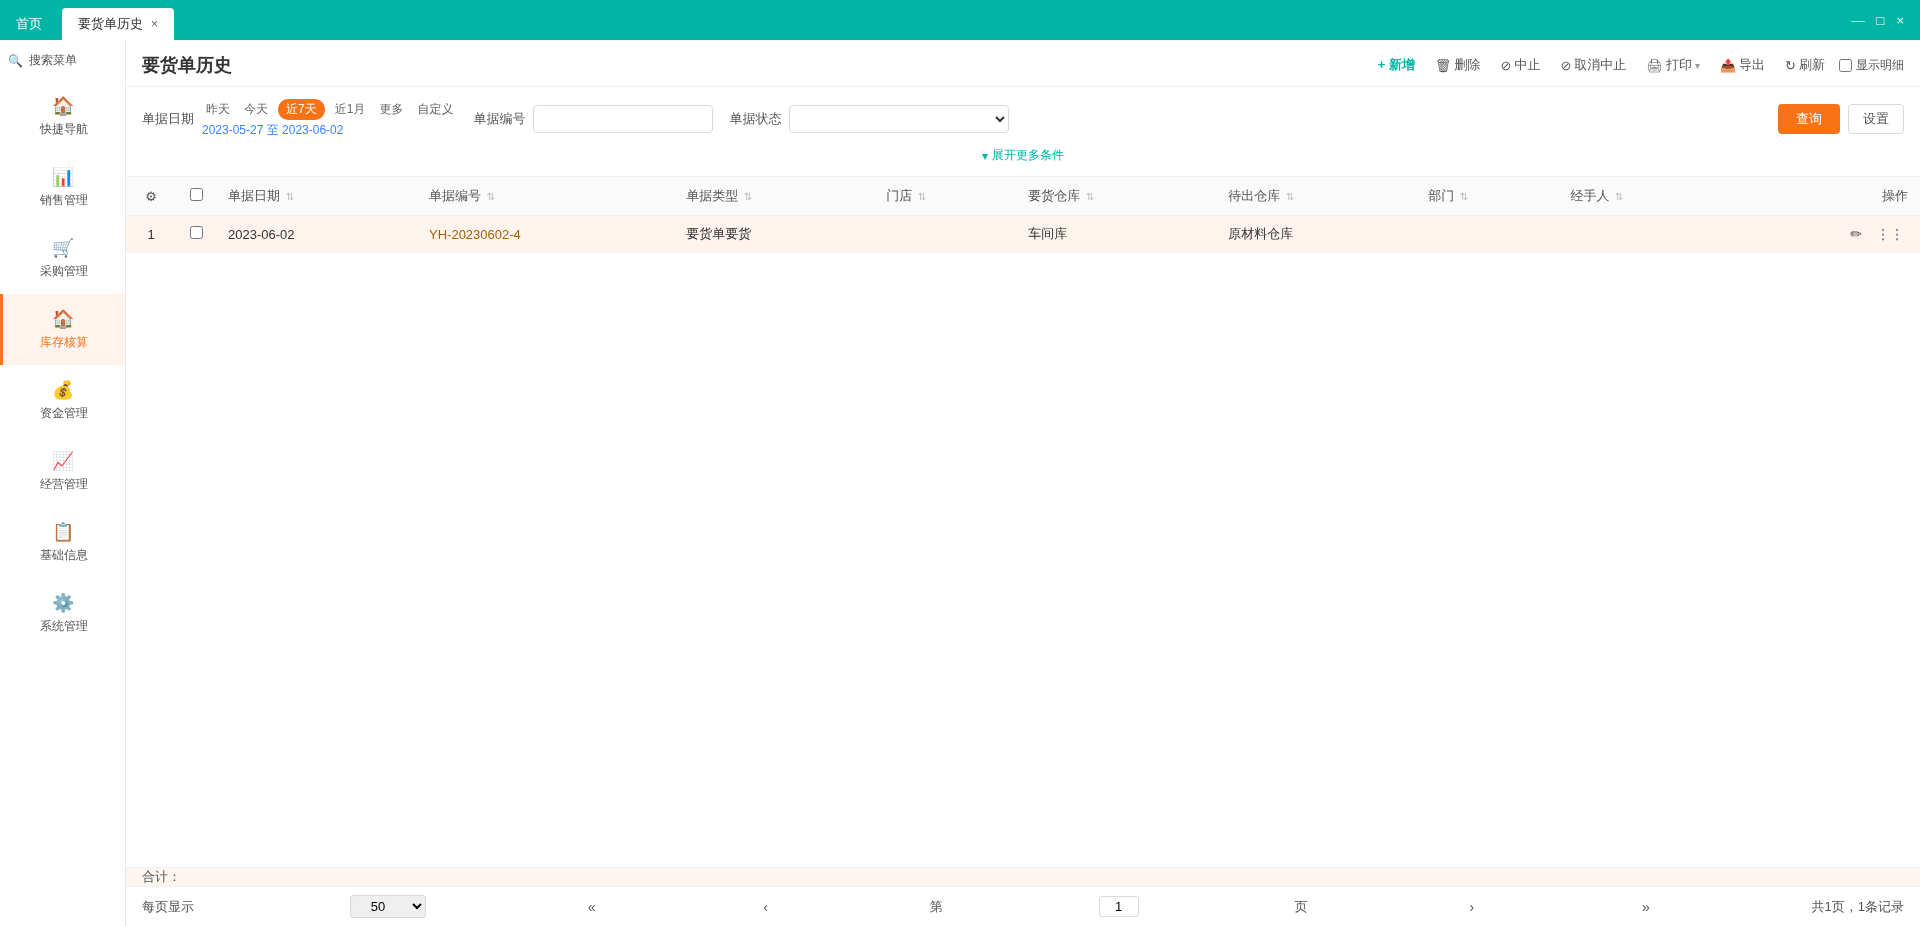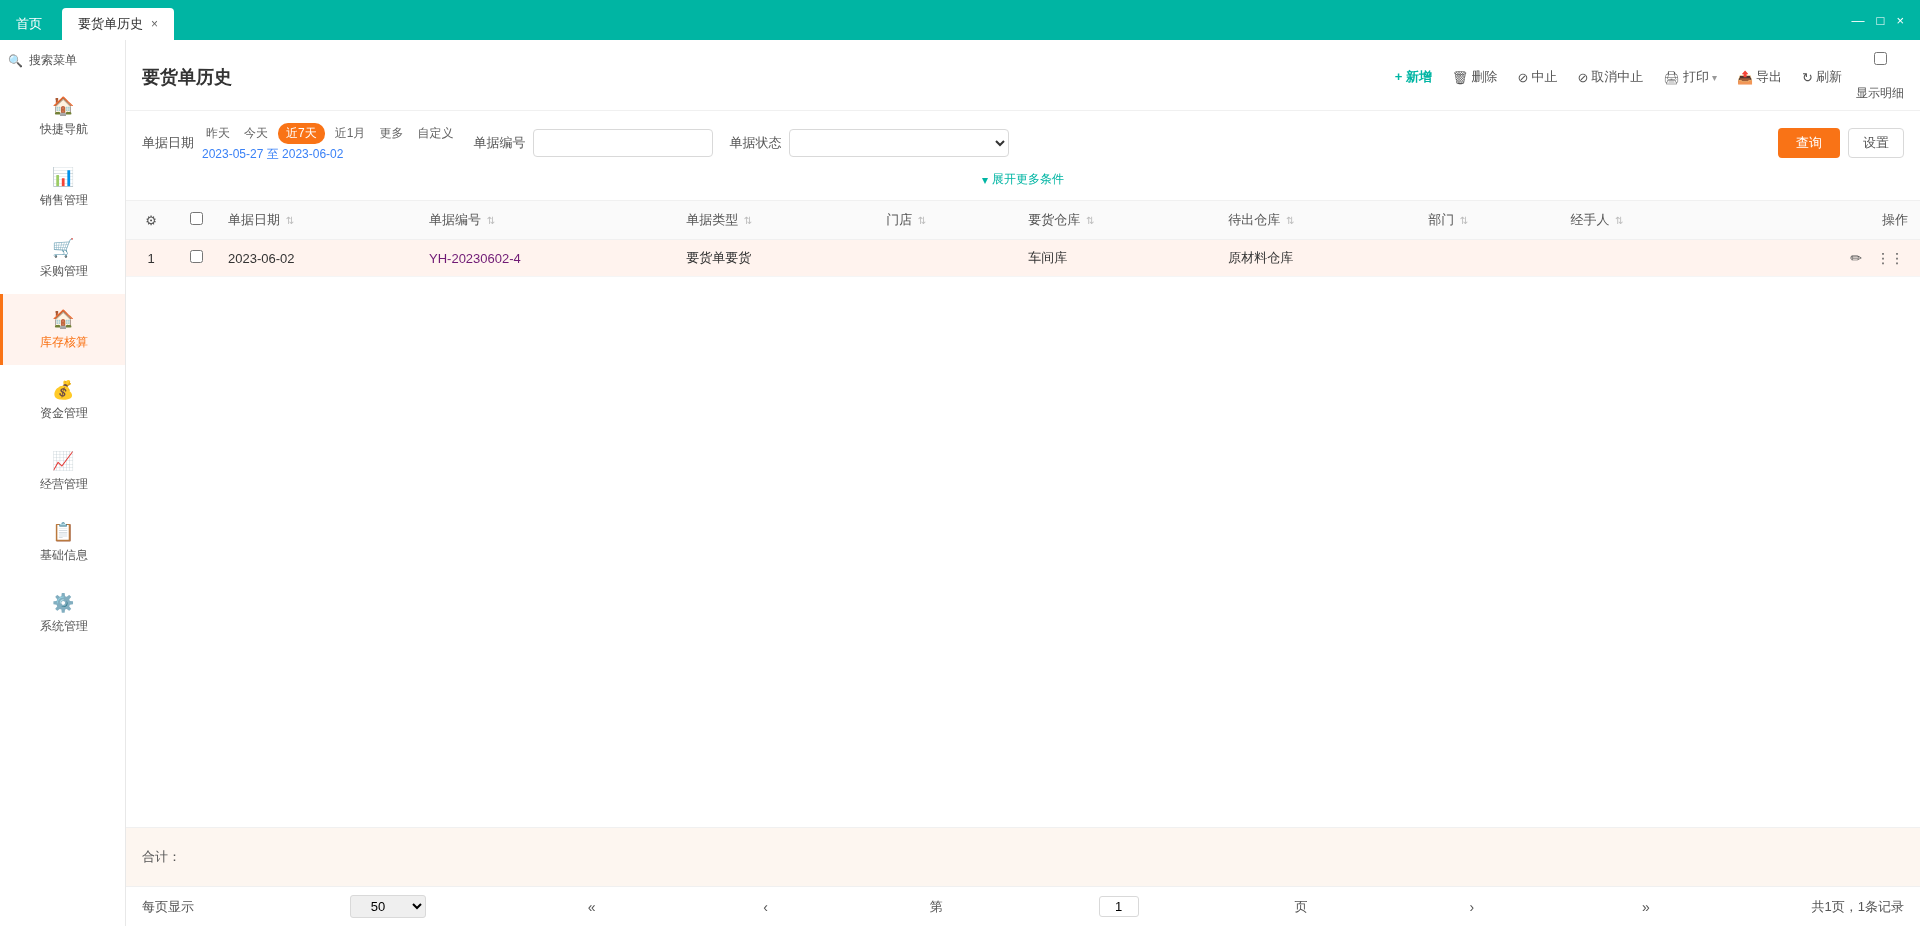--- a/index.html
+++ b/index.html
@@ -32,21 +32,21 @@
     .page-container { flex: 1; display: flex; flex-direction: column; background: #fff; margin: 0; overflow: hidden; }
 
     
     .page-header { display: flex; align-items: center; justify-content: space-between; padding: 12px 16px 8px; border-bottom: 1px solid #f0f0f0; background: #fff; }
     .page-title { font-size: 18px; font-weight: bold; color: #333; }
     .action-btn { display: flex; align-items: center; gap: 3px; cursor: pointer; color: #555; padding: 4px 6px; border-radius: 3px; }
     .action-btn.new-btn { color: #00b5a3; font-weight: bold; align-items: center; }
     .action-btn.delete-btn { color: #555; }
     .btn-primary { background: #f97316; color: #fff; border: none; padding: 6px 18px; border-radius: 4px; cursor: pointer; font-size: 13px; }
     .btn-secondary { background: #fff; color: #555; border: 1px solid #d9d9d9; padding: 5px 14px; border-radius: 4px; cursor: pointer; font-size: 13px; }
-    .display-detail { display: flex; align-items: center; gap: 20px; font-size: 12px; color: #555; cursor: pointer; flex-direction: column; }
+    .display-detail { display: flex; align-items: center; gap: 4px; font-size: 12px; color: #555; cursor: pointer; }
 
     
     .filter-area { padding: 12px 16px; background: #fff; border-bottom: 1px solid #f0f0f0; }
     .filter-row { display: flex; align-items: center; gap: 16px; flex-wrap: wrap; }
     .filter-group { display: flex; align-items: center; gap: 8px; }
     .filter-label { color: #555; font-size: 13px; white-space: nowrap; }
     .date-shortcuts { display: flex; gap: 6px; align-items: center; }
     .date-shortcut { font-size: 12px; color: #666; cursor: pointer; padding: 2px 4px; }
     .date-shortcut.active { background: #f97316; color: #fff; border-radius: 10px; padding: 2px 8px; }
     .date-range { font-size: 12px; color: #3b82f6; margin-top: 2px; }
@@ -57,29 +57,29 @@
     
     .table-container { flex: 1; overflow: auto; background: #fff; }
     table { width: 100%; border-collapse: collapse; font-size: 13px; }
     thead tr { background: #fafafa; }
     th { padding: 10px 12px; text-align: left; color: #555; font-weight: normal; border-bottom: 1px solid #f0f0f0; white-space: nowrap; position: relative; }
     th .sort-icon { color: #bbb; font-size: 10px; margin-left: 2px; }
     td { padding: 8px 12px; border-bottom: 1px solid #f5f5f5; color: #333; }
     tr.data-row.selected { background: #fff3ee; }
     .table-index-col { width: 50px; text-align: center; }
     .table-checkbox-col { width: 40px; text-align: center; }
-    .doc-link { color: #701a75; text-decoration: none; cursor: pointer; }
+    .doc-link { color: #a16207; text-decoration: none; cursor: pointer; }
     .row-actions { display: flex; gap: 6px; justify-content: flex-end; }
     .row-action-btn { cursor: pointer; color: #555; font-size: 14px; padding: 2px 4px; }
 
     
     .settings-col { width: 40px; text-align: center; }
 
     
-    .table-footer { background: #fdf6f0; padding: 20px 16px; border-top: 1px solid #f0f0f0; font-size: 13px; color: #555; font-family: Liberation Serif, serif; }
+    .table-footer { background: #fdf6f0; padding: 0 16px; border-top: 1px solid #f0f0f0; font-size: 13px; color: #555; font-family: Liberation Serif, serif; }
 
     
     .pagination-bar { display: flex; align-items: center; justify-content: space-between; padding: 8px 16px; background: #fff; border-top: 1px solid #f0f0f0; gap: 8px; font-size: 13px; color: #555; }
     .page-size-select { border: 1px solid #d9d9d9; border-radius: 3px; padding: 2px 16px; font-size: 13px; }
     .page-btn { border: none; background: none; cursor: pointer; color: #555; padding: 3px 6px; font-size: 14px; }
     .page-btn:disabled { color: #ccc; cursor: not-allowed; }
     .page-input { border: 1px solid #d9d9d9; border-radius: 3px; width: 40px; text-align: center; padding: 2px; font-size: 13px; }
 
     
     input[type="checkbox"] { cursor: pointer; }

